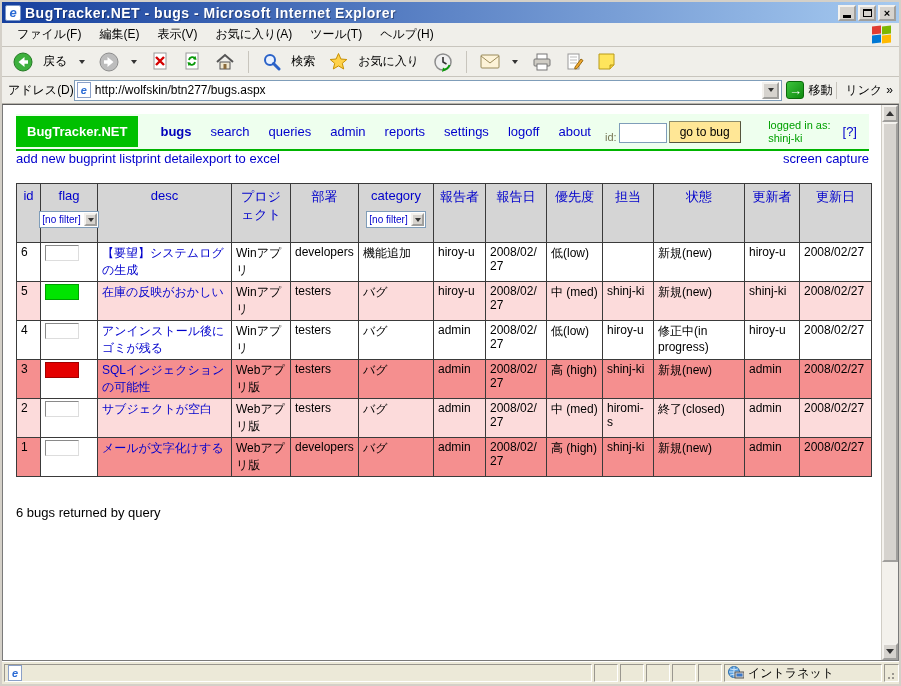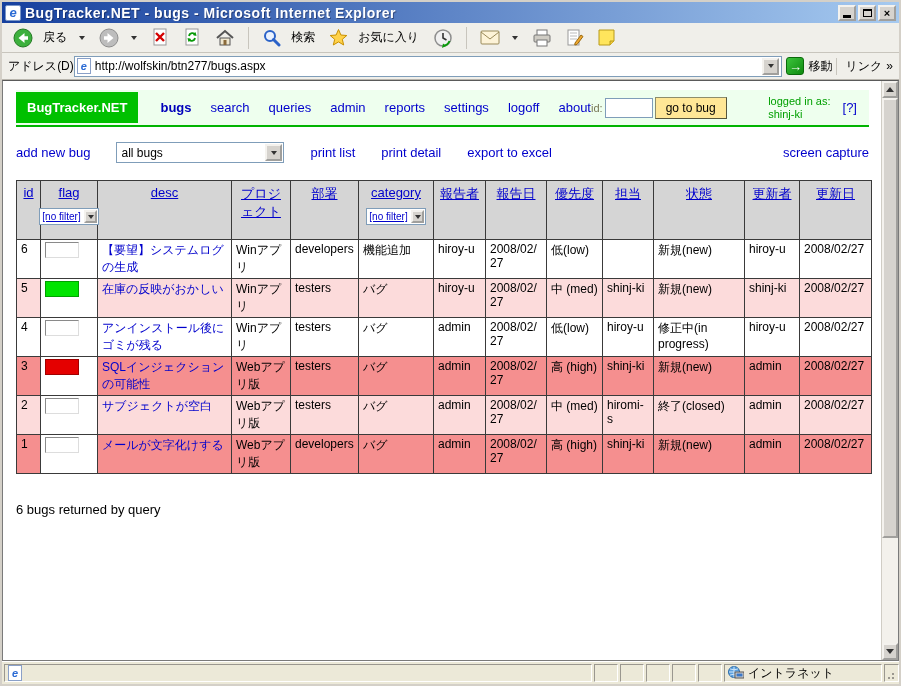--- a/index.html
+++ b/index.html
@@ -77,46 +77,46 @@
   .strack { flex:1; }
 
   
   .navband { background:#eeffee; border-bottom:2px solid #00b400; display:flex; align-items:center;
              padding:0 6px 0 0; height:37px; }
   .bt-logo { background:#00c000; color:#fff; font-weight:bold; font-size:13px; padding:8px 11px;
              white-space:nowrap; }
   .nav-links { display:flex; align-items:center; gap:19px; margin-left:22px; font-size:13px; }
   .nav-links a { color:#0000cc; text-decoration:none; white-space:nowrap; }
   .nav-links a.current { font-weight:bold; color:#0000bb; }
-  .idzone { display:flex; align-items:center; gap:2px; }
+  .idzone { display:flex; align-items:flex-end; margin-left:14px; gap:2px; }
   .id-label { font-size:11px; color:#777755; }
   .id-input { width:48px; height:20px; background:#fff; border:1px solid #7f9db9; }
   .gotobug { background:#ffe796; border:1px solid #8d8d6b; border-right-color:#55553d;
              border-bottom-color:#55553d; padding:3px 10px; font-size:12px; color:#000; white-space:nowrap; }
   .loggedin { margin-left:auto; font-size:11px; color:#00a000; line-height:13px; text-align:left; white-space:nowrap; }
   .help-link { color:#0000cc; font-size:13px; margin:0 6px 0 12px; text-decoration:none; }
 
   
-  .actions { display:flex; align-items:center; margin-top:15px; font-size:13px; gap:26px; }
+  .actions { display:flex; align-items:center; font-size:13px; }
   .actions a { color:#0000cc; text-decoration:none; white-space:nowrap; }
   .fake-select { height:21px; background:#fff; border:1px solid #7f9db9; display:flex; align-items:center; }
   .fake-select .sel-text { flex:1; padding:0 4px; font-size:12px; white-space:nowrap; overflow:hidden; }
   .fake-select .sel-btn { width:17px; height:17px; margin:1px; background:#d6d3ce; border:2px outset #f4f2ee;
                           display:flex; align-items:center; justify-content:center; }
   .sel-arrow { width:0;height:0;border-left:3px solid transparent;border-right:3px solid transparent;
                border-top:4px solid #333; }
   .query-select { width:168px; }
   .spacer { flex:1; }
 
   
   table.bugs { border-collapse:collapse; margin-top:17px; table-layout:fixed; width:855px; }
   table.bugs th, table.bugs td { border:1px solid #3a3a3a; vertical-align:top; padding:2px 4px;
                                  font-size:12px; word-wrap:break-word; }
   table.bugs th { background:#d5d5d5; color:#0000cc; font-weight:normal; font-size:13px;
-                  text-align:center; vertical-align:top; padding-top:4px; height:51px;text-decoration:underline; }
+                  text-align:center; vertical-align:top; padding-top:4px; height:51px; }
   .th-flex { display:flex; flex-direction:column; align-items:center; gap:8px; height:100%; }
   .filter-select { width:60px; height:17px; margin-top:auto; margin-bottom:12px; }
   .filter-select .sel-text { font-size:10px; padding:0 2px; }
   .filter-select .sel-btn { width:13px; height:13px; }
   td.c-id { text-align:left; }
   .flag-cell { background:#fff !important; }
   .flag-box { width:34px; height:16px; border:1px solid #8a8a8a; border-right-color:#ddd; border-bottom-color:#ddd; }
   .flag-box.green { background:#00e400; border-color:#00a000; }
   .flag-box.red { background:#e40000; border-color:#a00000; }
   .flag-box.none { background:#fff; }
@@ -152,20 +152,35 @@
         <span class="glyph-min"></span>
       </div>
     <div class="winbtn">
         <span class="glyph-max"></span>
       </div>
     <div class="winbtn">
         <span>×</span>
       </div>
   </div>
 
+  <div class="menubar">
+    <span class="menu-item">ファイル(F)</span>
+    <span class="menu-item">編集(E)</span>
+    <span class="menu-item">表示(V)</span>
+    <span class="menu-item">お気に入り(A)</span>
+    <span class="menu-item">ツール(T)</span>
+    <span class="menu-item">ヘルプ(H)</span>
+    <span class="menu-spacer"></span>
+    <span class="winflag">
+        <i class="f1"></i>
+        <i class="f2"></i>
+        <i class="f3"></i>
+        <i class="f4"></i>
+      </span>
+  </div>
 
   <div class="toolbar">
     <div class="tbtn">
       <svg width="20" height="20">
           <circle cx="10" cy="10" r="9" fill="#3db03d" stroke="#247a24"></circle>
           <path d="M11.5 5 L5.5 10 L11.5 15 L11.5 11.7 L15 11.7 L15 8.3 L11.5 8.3 Z" fill="#fff"></path>
         </svg>
       <span>戻る</span>
       <span class="caret"></span>
     </div>
@@ -293,26 +308,20 @@
         </div>
         <div class="loggedin">
           <div>logged in as:</div>
           <div>shinj-ki</div>
         </div>
         <a href="#" class="help-link">[?]</a>
       </div>
 
       <div class="actions">
         <a href="#">add new bug</a>
-        <div class="fake-select query-select">
-          <span class="sel-text">all bugs</span>
-          <span class="sel-btn">
-              <span class="sel-arrow"></span>
-            </span>
-        </div>
         <a href="#">print list</a>
         <a href="#">print detail</a>
         <a href="#">export to excel</a>
         <span class="spacer"></span>
         <a href="#">screen capture</a>
       </div>
 
       <table class="bugs">
         <colgroup>
           <col style="width:24px">

